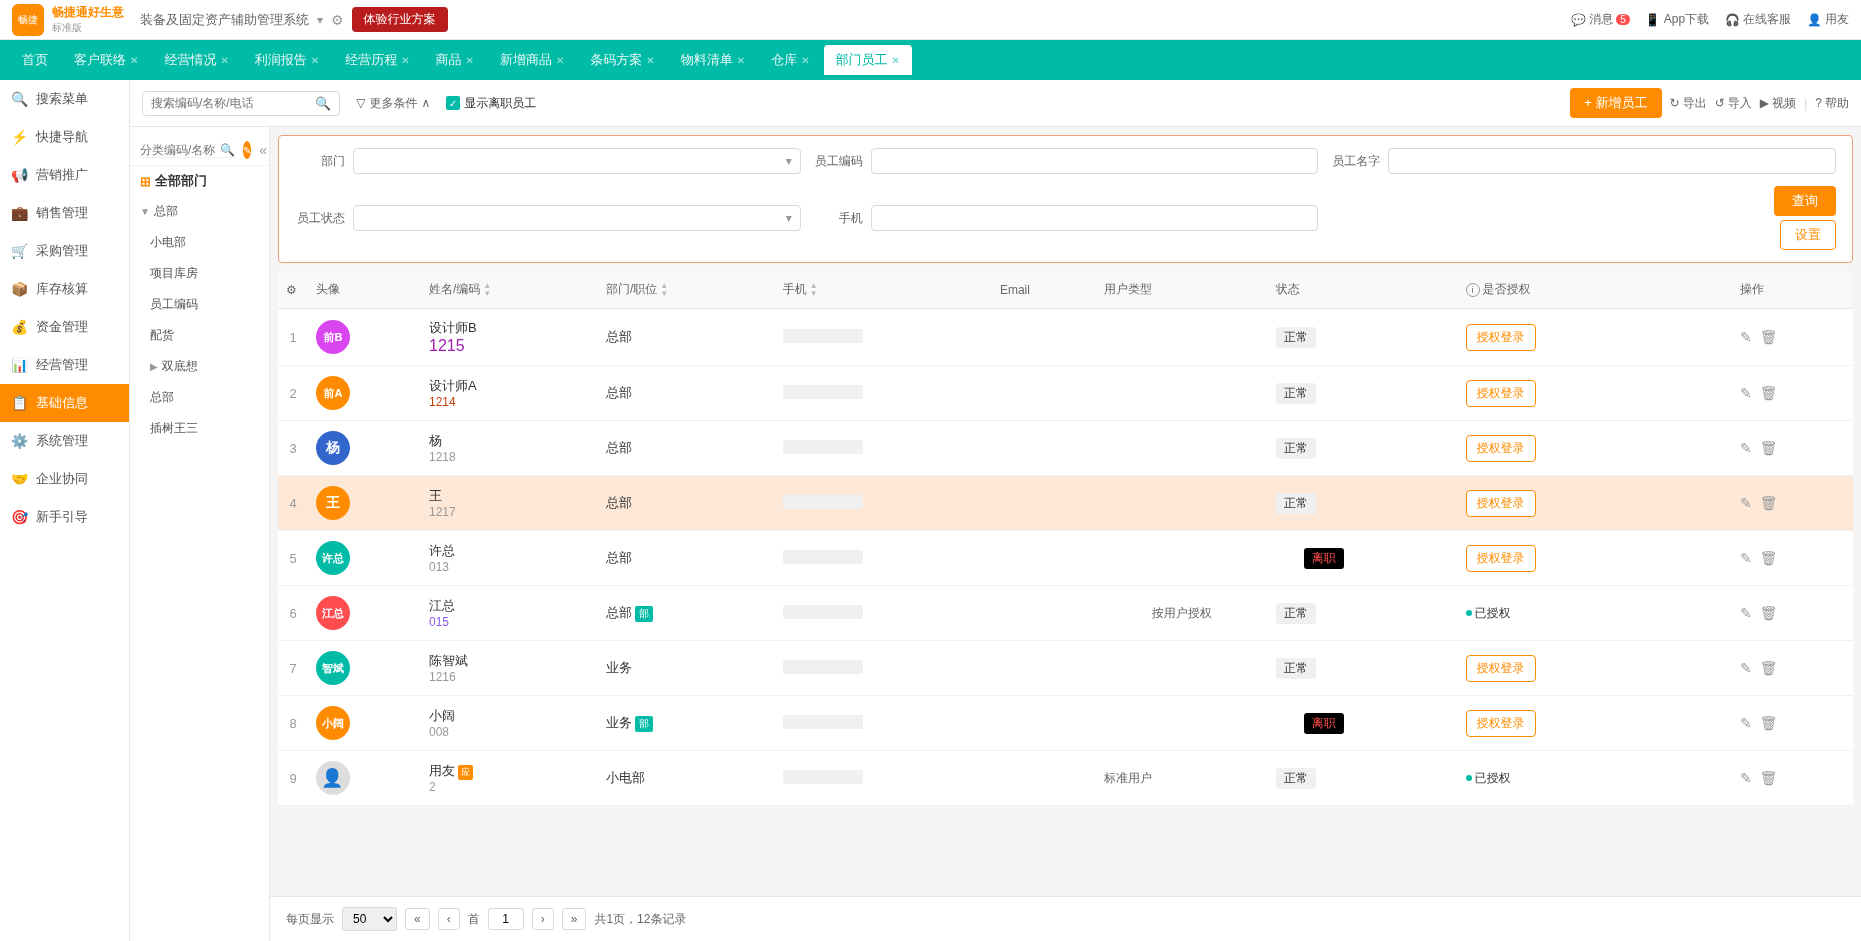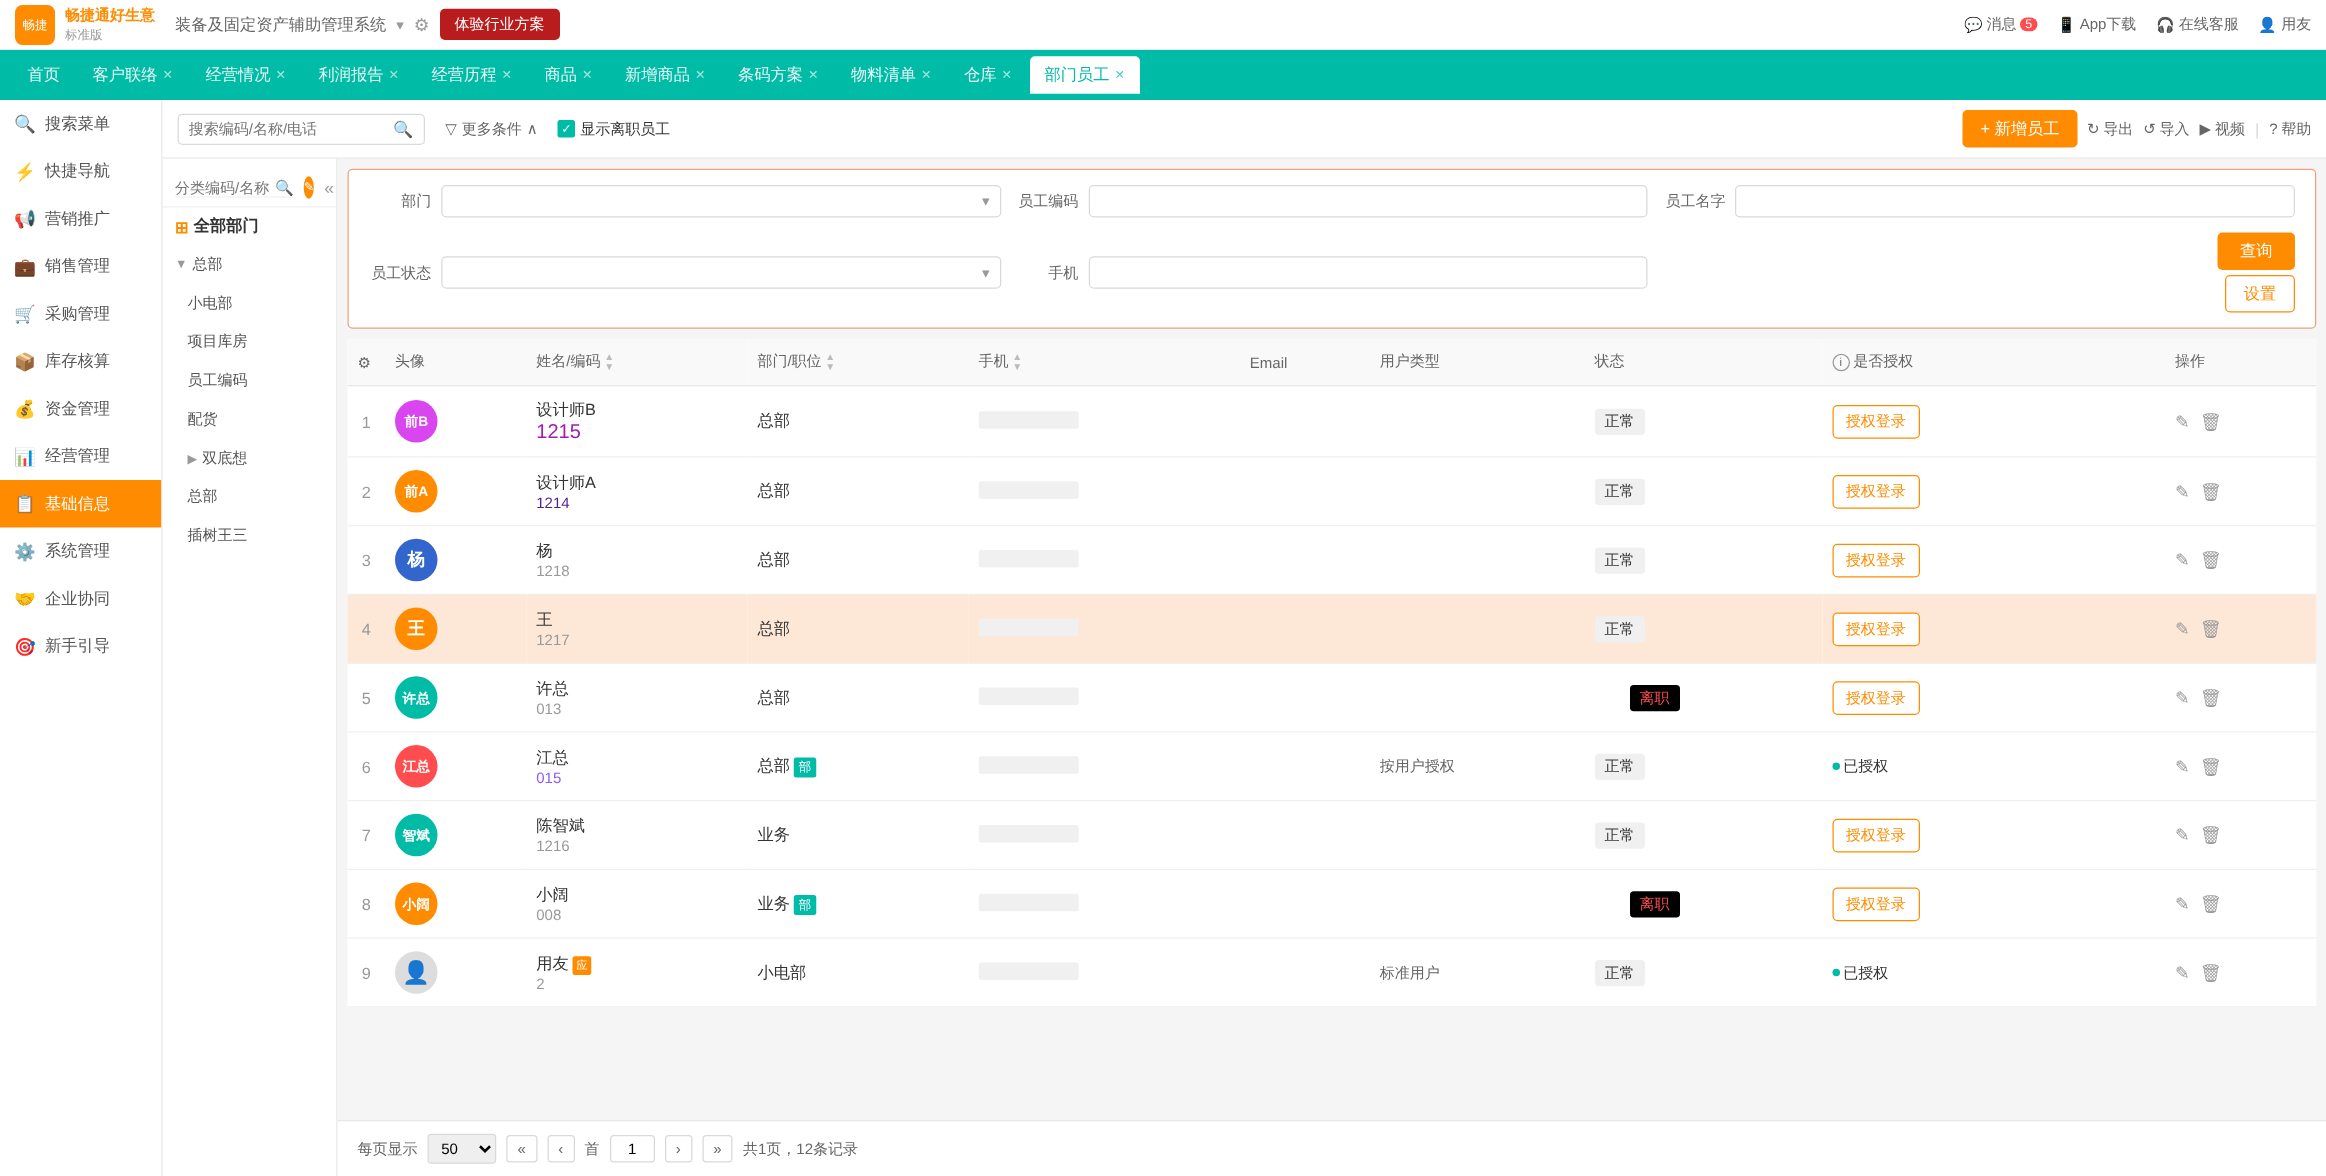--- a/index.html
+++ b/index.html
@@ -339,21 +339,21 @@
     </div>
   </td>
                 </tr>
                 <tr>
                   <td style="text-align: center; color: rgb(153, 153, 153);">2</td>
                   <td>
                     <div class="avatar" style="background: rgb(255, 140, 0); font-size: 11px;">前A</div>
                   </td>
                   <td>
                     <div style="font-size:13px;color:#333">设计师A</div>
-                    <div style="font-size:12px;color:#4c1d95">1214</div>
+                    <div style="font-size:12px;color:#c2410c">1214</div>
                   </td>
                   <td><span style="font-size:13px">总部</span></td>
                   <td><span class="phone-blur"></span></td>
                   <td></td>
                   <td style="font-size: 12px; color: rgb(102, 102, 102);"></td>
                   <td><span class="status-badge status-normal">正常</span></td>
                   <td><button class="auth-btn">授权登录</button></td>
                   <td></td>
                   <td>
     <div class="action-btns">
@@ -436,21 +436,21 @@
                   <td>
                     <div class="avatar" style="background: rgb(255, 77, 79); font-size: 11px;">江总</div>
                   </td>
                   <td>
                     <div style="font-size:13px;color:#333">江总</div>
                     <div style="font-size:12px;color:#8b5cf6">015</div>
                   </td>
                   <td><span style="font-size:13px">总部</span><span class="dept-tag">部</span></td>
                   <td><span class="phone-blur"></span></td>
                   <td></td>
-                  <td style="font-size: 12px; color: rgb(102, 102, 102);">按用户授权</td>
+                  <td style="font-size: 12px; color: rgb(102, 102, 102); text-align: center;">按用户授权</td>
                   <td><span class="status-badge status-normal">正常</span></td>
                   <td>
                     <div class="authorized">
                       <span class="authorized-dot"></span>
                       <span>已授权</span>
                     </div>
                   </td>
                   <td></td>
                   <td>
     <div class="action-btns">

